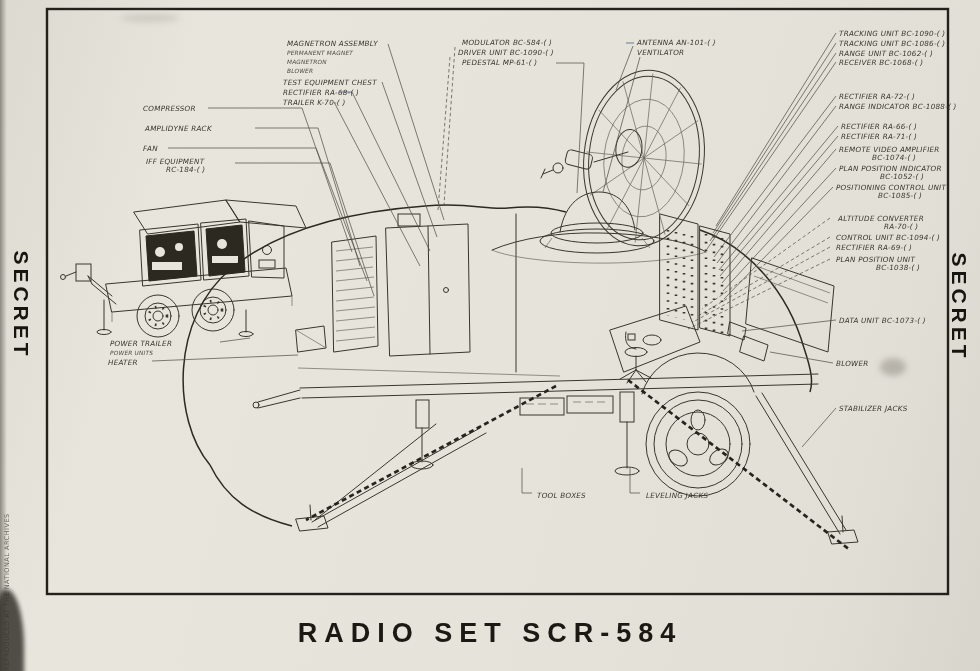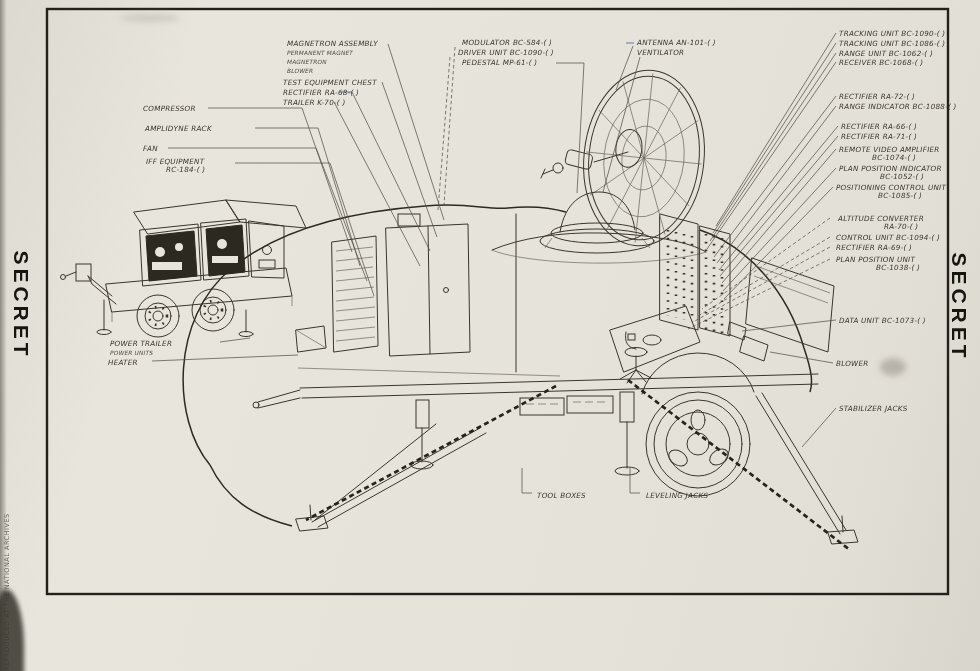--- a/index.html
+++ b/index.html
@@ -295,17 +295,18 @@
 
       <text class="lbl" x="110" y="346">POWER TRAILER</text>
       <text class="lbl-sm" x="110" y="355">POWER UNITS</text>
       <text class="lbl" x="108" y="365">HEATER</text>
 
       <text class="lbl" x="537" y="498">TOOL BOXES</text>
       <text class="lbl" x="646" y="498">LEVELING JACKS</text>
     </g>
   </svg>
 
+  <div class="title">RADIO SET SCR-584</div>
 
   <div class="smudge2"></div>
   <div class="smudge3"></div>
   <div class="corner-smudge"></div>
 </div>
 
 </body></html>

